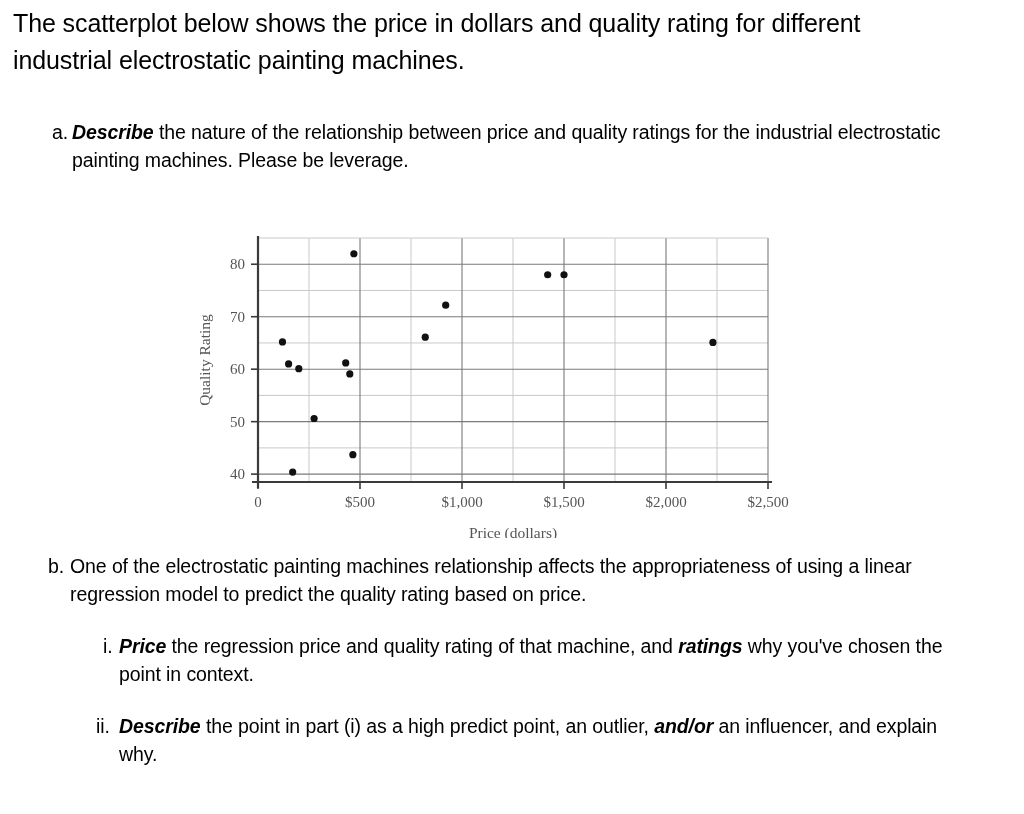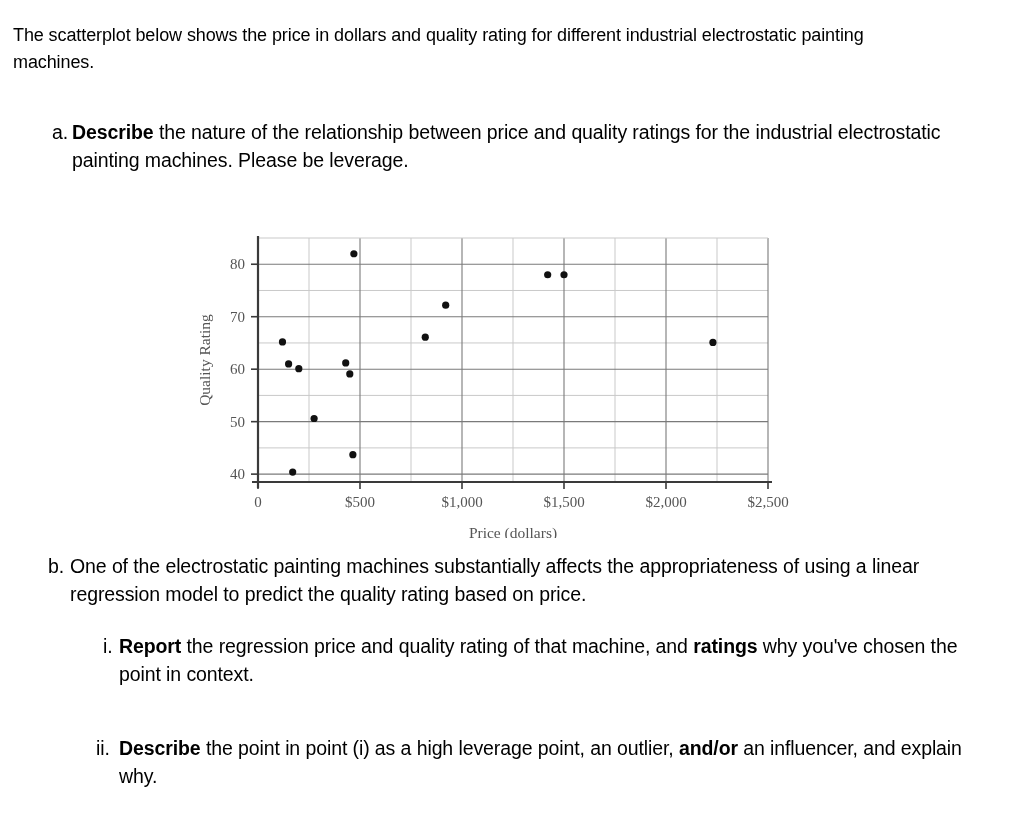--- a/index.html
+++ b/index.html
@@ -14,24 +14,24 @@
     font-family: "Liberation Sans", sans-serif;
     color: #000000;
     position: relative;
     overflow: hidden;
   }
 
   
   .intro {
     position: absolute;
     left: 13px;
-    top: 22px;
+    top: 5px;
     width: 900px;
-    font-size: 18px;
-    line-height: 27px;
+    font-size: 25px;
+    line-height: 37px;
     letter-spacing: -0.1px;
   }
 
   .part-a {
     position: absolute;
     left: 52px;
     top: 118px;
     width: 920px;
     font-size: 19.5px;
     line-height: 28px;
@@ -60,30 +60,30 @@
     font-size: 19.5px;
     line-height: 28px;
     letter-spacing: -0.1px;
   }
   .sub-i .marker { position: absolute; left: 0; top: 0; }
   .sub-i .body { display: block; padding-left: 16px; }
 
   .sub-ii {
     position: absolute;
     left: 96px;
-    top: 734px;
+    top: 712px;
     width: 880px;
     font-size: 19.5px;
     line-height: 28px;
     letter-spacing: -0.1px;
   }
   .sub-ii .marker { position: absolute; left: 0; top: 0; }
   .sub-ii .body { display: block; padding-left: 23px; }
 
-  b, .bold { font-weight: bold; }
+  b, .bold { font-weight: bold; font-style: italic; }
 
   
   #chart-wrap {
     position: absolute;
     left: 180px;
     top: 228px;
     width: 640px;
     height: 310px;
   }
   #chart-svg { display: block; }
@@ -182,24 +182,24 @@
         <text x="65" y="93.70967741935485" class="axis-text tick-label" text-anchor="end">70</text>
         <text x="65" y="41.23655913978496" class="axis-text tick-label" text-anchor="end">80</text>
       </g>
     <text id="x-axis-title" class="axis-text axis-title" text-anchor="middle" x="333" y="310">Price (dollars)</text>
     <text id="y-axis-title" class="axis-text axis-title" text-anchor="middle" x="0" y="0" transform="translate(30,132) rotate(-90)">Quality Rating</text>
   </svg>
 </div>
 
 <div class="part-b">
   <span class="marker">b.</span>
-  <span class="body">One of the electrostatic painting machines substantially affects the appropriateness of using a linear regression model to predict the quality rating based on price.</span>
+  <span class="body">One of the electrostatic painting machines relationship affects the appropriateness of using a linear regression model to predict the quality rating based on price.</span>
 </div>
 
 <div class="sub-i">
   <span class="marker">i.</span>
-  <span class="body"><b>Report</b><span> the regression price and quality rating of that machine, and </span><b>ratings</b><span> why you've chosen the point in context.</span></span>
+  <span class="body"><b>Price</b><span> the regression price and quality rating of that machine, and </span><b>ratings</b><span> why you've chosen the point in context.</span></span>
 </div>
 
 <div class="sub-ii">
   <span class="marker">ii.</span>
-  <span class="body"><b>Describe</b><span> the point in point (i) as a high leverage point, an outlier, </span><b>and/or</b><span> an influencer, and explain why.</span></span>
+  <span class="body"><b>Describe</b><span> the point in part (i) as a high predict point, an outlier, </span><b>and/or</b><span> an influencer, and explain why.</span></span>
 </div>
 
 </body></html>

